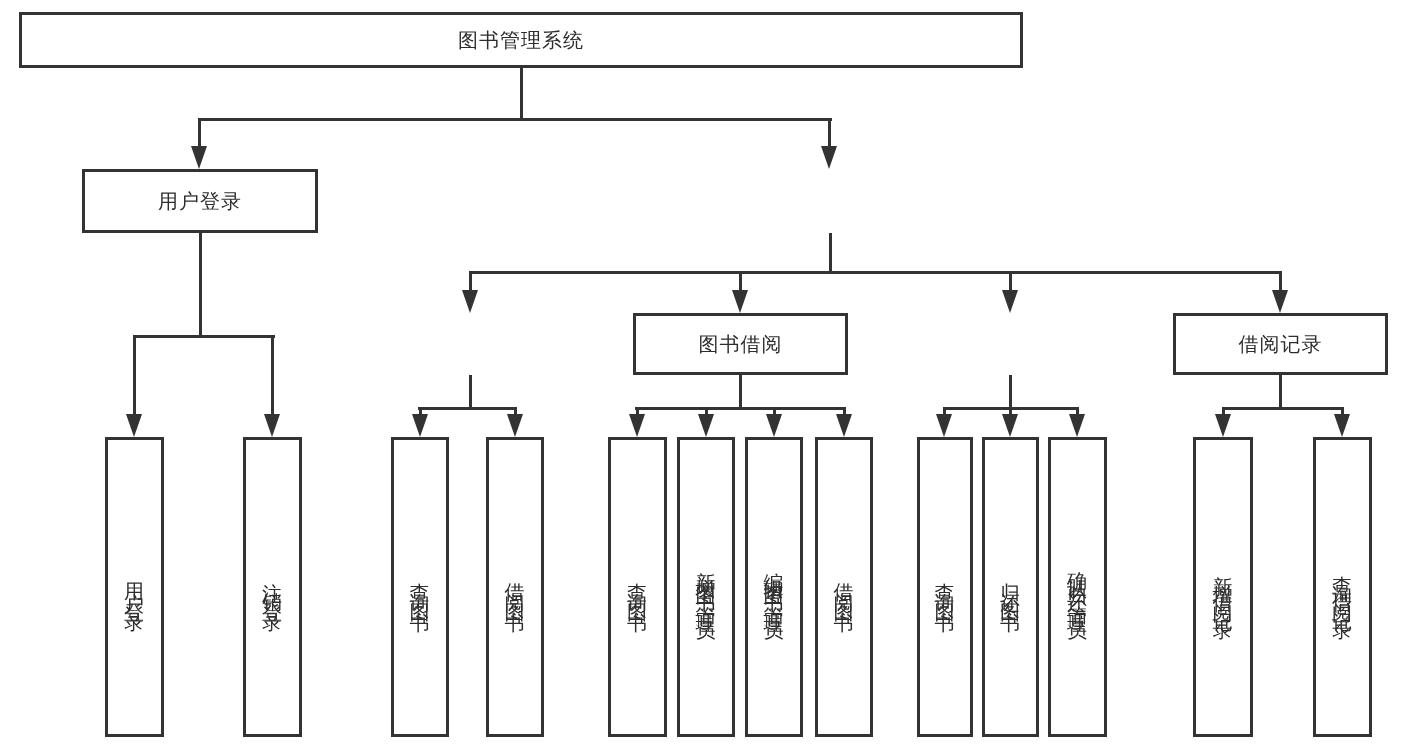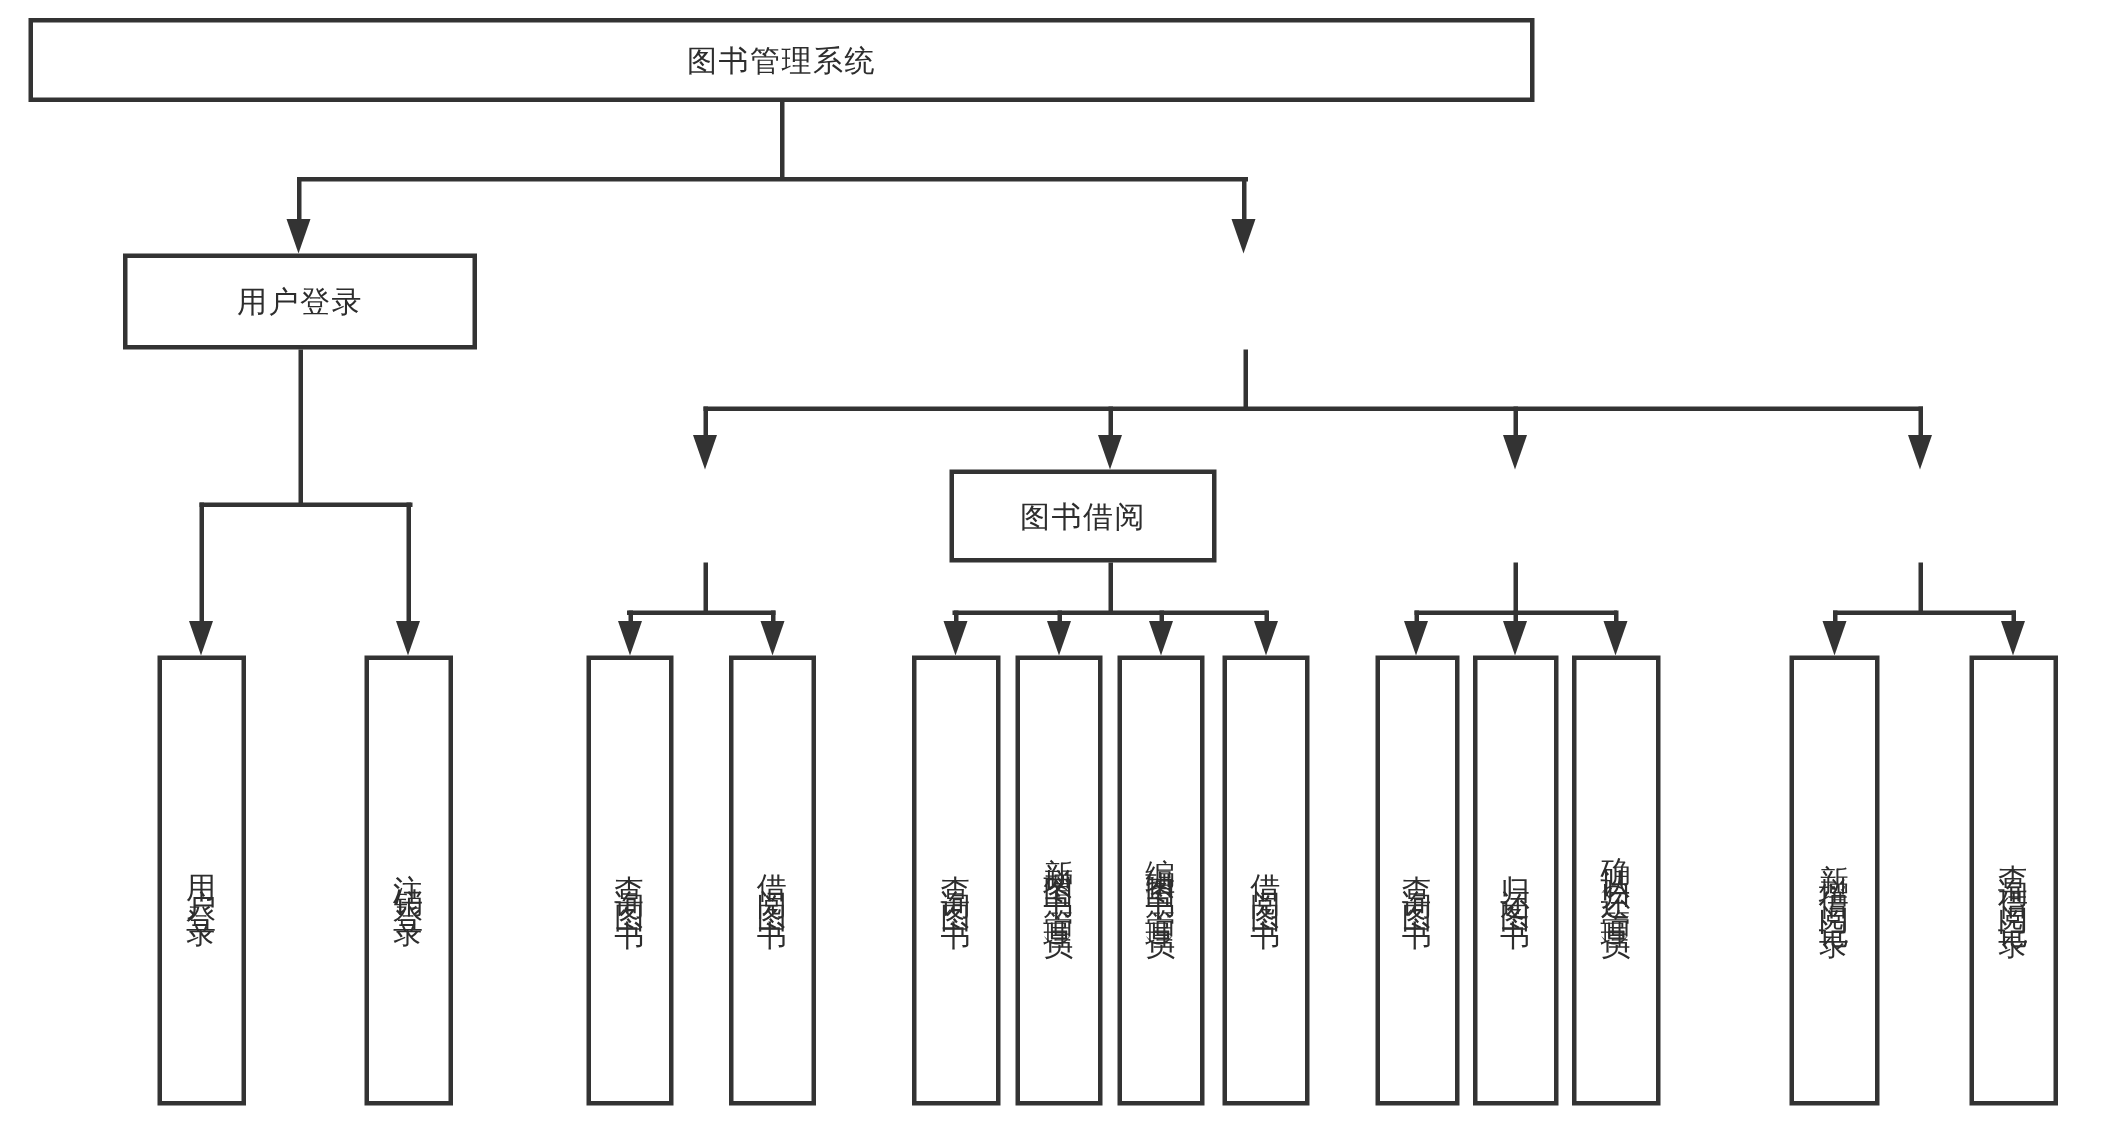--- a/index.html
+++ b/index.html
@@ -95,22 +95,25 @@
   <div class="line h" style="left:469px;top:271px;width:813px;"></div>
   <div class="line v" style="left:469px;top:271px;height:24px;"></div>
   <div class="ah" style="left:462px;top:290px;"></div>
   <div class="line v" style="left:739px;top:271px;height:24px;"></div>
   <div class="ah" style="left:732px;top:290px;"></div>
   <div class="line v" style="left:1009px;top:271px;height:24px;"></div>
   <div class="ah" style="left:1002px;top:290px;"></div>
   <div class="line v" style="left:1279px;top:271px;height:24px;"></div>
   <div class="ah" style="left:1272px;top:290px;"></div>
 
-  <div class="node h-label" style="left:633px;top:313px;width:178px;height:62px;">
+  <div class="node h-label" style="left:633px;top:313px;width:215px;height:62px;">
     <span>图书借阅</span>
+  </div>
+  <div class="node h-label" style="left:1173px;top:313px;width:215px;height:62px;">
+    <span>借阅记录</span>
   </div>
 
   <div class="line v" style="left:469px;top:375px;height:35px;"></div>
   <div class="line h" style="left:418px;top:407px;width:99px;"></div>
   <div class="line v" style="left:419px;top:407px;height:12px;"></div>
   <div class="ah" style="left:412px;top:414px;"></div>
   <div class="line v" style="left:514px;top:407px;height:12px;"></div>
   <div class="ah" style="left:507px;top:414px;"></div>
 
   <div class="line v" style="left:739px;top:375px;height:35px;"></div>

